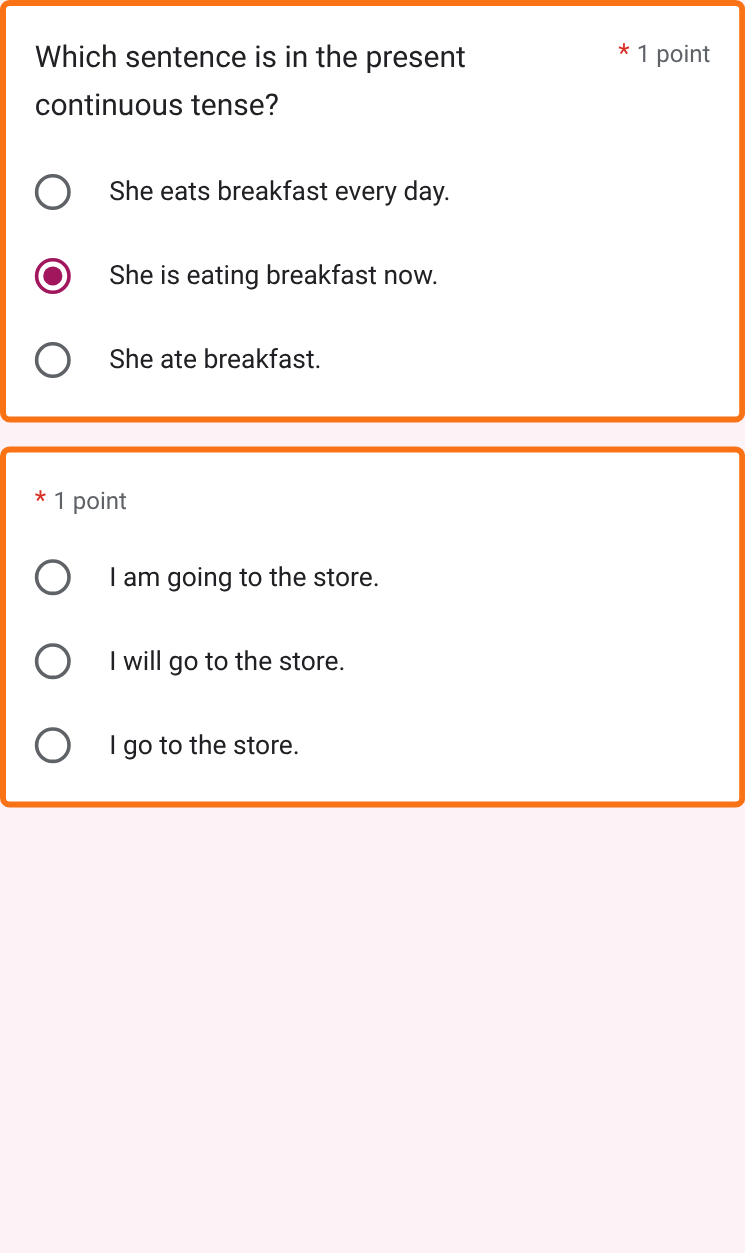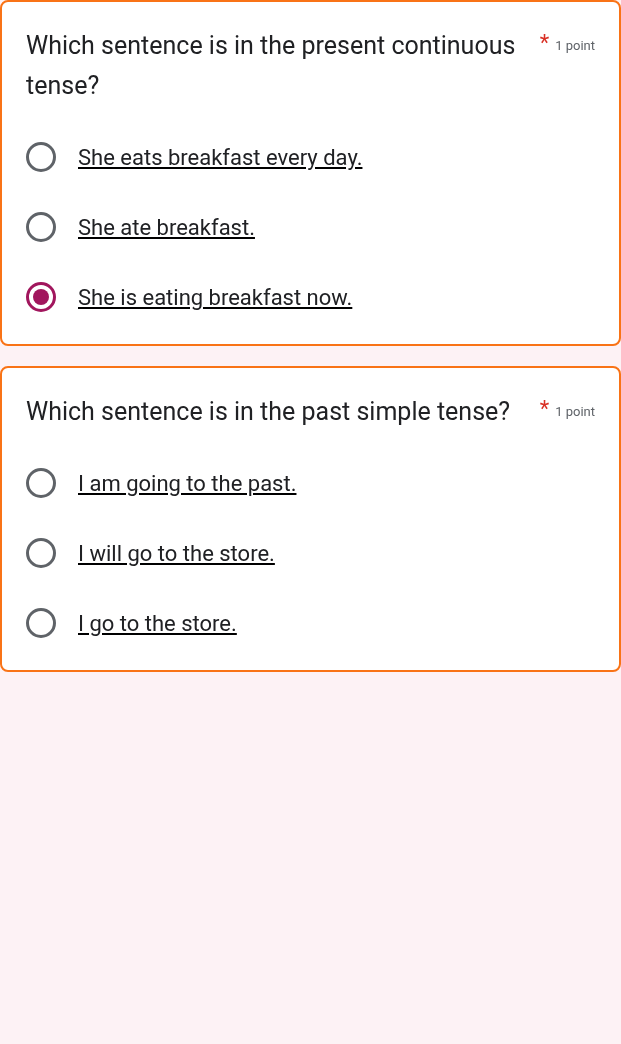--- a/index.html
+++ b/index.html
@@ -7,21 +7,21 @@
       padding: 0;
       box-sizing: border-box;
     }
     body {
       font-family: 'Google Sans', Roboto, Arial, sans-serif;
       background: #fdf2f5;
       width: 621px;
     }
     .question-card {
       background: #ffffff;
-      border: 2px solid #f97316;
+      border: 5px solid #f97316;
       border-radius: 8px;
       padding: 24px 24px 32px 24px;
       margin-bottom: 20px;
     }
     .question-header {
       display: flex;
       justify-content: space-between;
       align-items: flex-start;
       margin-bottom: 36px;
     }
@@ -39,33 +39,32 @@
       gap: 6px;
       white-space: nowrap;
       margin-top: 4px;
     }
     .required-asterisk {
       color: #d93025;
       font-size: 22px;
     }
     .points-text {
       color: #5f6368;
-      font-size: 13px;
+      font-size: 20px;
     }
     .options-container {
       display: flex;
       flex-direction: column;
       gap: 40px;
     }
     .option-row {
       display: flex;
       align-items: center;
-      gap: 22px;
+      gap: 32px;
       cursor: pointer;
-      text-decoration: underline;
     }
     .radio-outer {
       width: 30px;
       height: 30px;
       border-radius: 50%;
       border: 3px solid #5f6368;
       display: flex;
       align-items: center;
       justify-content: center;
       flex-shrink: 0;
@@ -94,44 +93,43 @@
       <span class="required-asterisk">*</span>
       <span class="points-text">1 point</span>
     </div>
   </div>
   <div class="options-container">
     <div class="option-row">
       <div class="radio-outer"></div>
       <span class="option-label">She eats breakfast every day.</span>
     </div>
     <div class="option-row">
-      <div class="radio-outer"></div>
-      <span class="option-label">She ate breakfast.</span>
-    </div>
-    <div class="option-row">
       <div class="radio-outer selected">
         <div class="radio-inner"></div>
       </div>
       <span class="option-label">She is eating breakfast now.</span>
+    </div>
+    <div class="option-row">
+      <div class="radio-outer"></div>
+      <span class="option-label">She ate breakfast.</span>
     </div>
   </div>
 </div>
 
 <div class="question-card">
   <div class="question-header">
-    <div class="question-text">Which sentence is in the past simple tense?</div>
     <div class="points-wrapper">
       <span class="required-asterisk">*</span>
       <span class="points-text">1 point</span>
     </div>
   </div>
   <div class="options-container">
     <div class="option-row">
       <div class="radio-outer"></div>
-      <span class="option-label">I am going to the past.</span>
+      <span class="option-label">I am going to the store.</span>
     </div>
     <div class="option-row">
       <div class="radio-outer"></div>
       <span class="option-label">I will go to the store.</span>
     </div>
     <div class="option-row">
       <div class="radio-outer"></div>
       <span class="option-label">I go to the store.</span>
     </div>
   </div>

